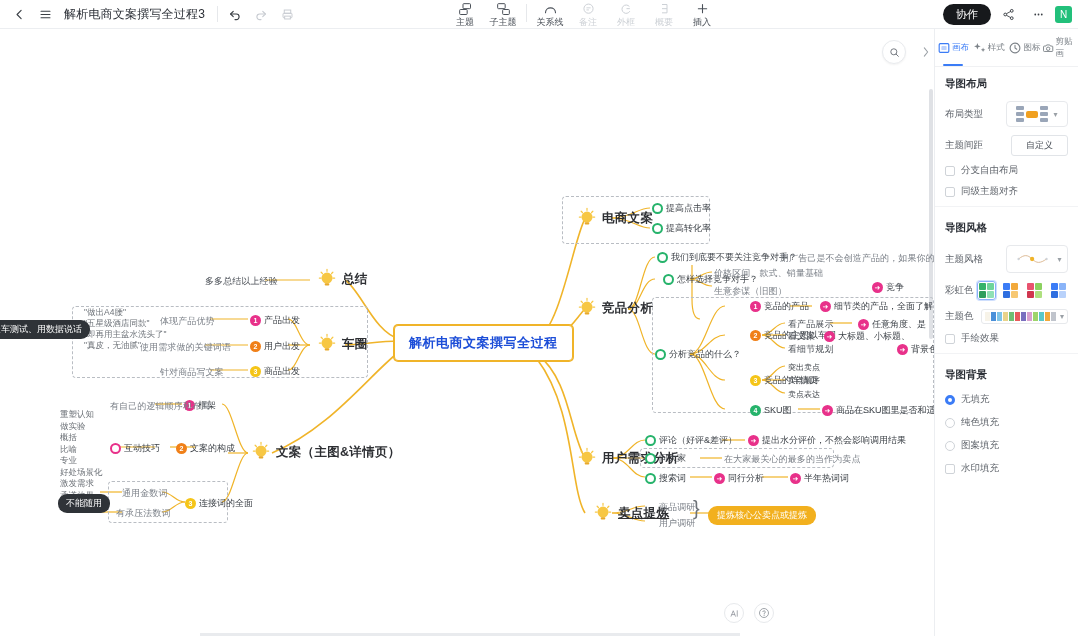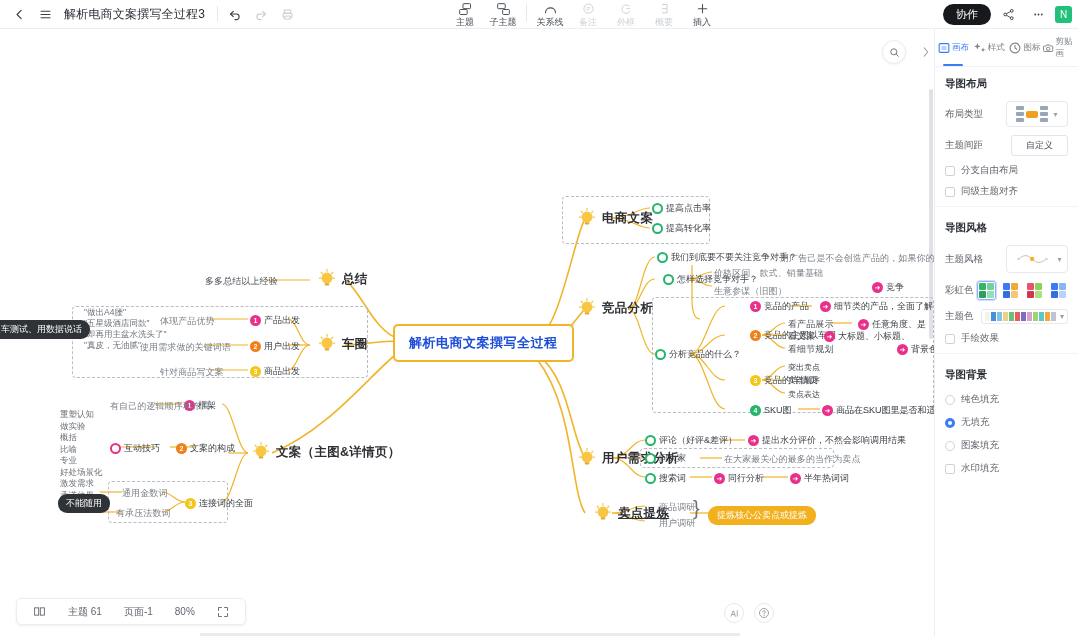--- a/index.html
+++ b/index.html
@@ -652,36 +652,20 @@
             <path d="M18.4 4.6 l-1.4 1.4"></path>
           </g>
         </svg>
       <span class="bulb-label">卖点提炼</span>
     </div>
     <div class="node sub light" style="left:659px; top:472px;">商品调研</div>
     <div class="node sub light" style="left:659px; top:488px;">用户调研</div>
     <div class="node" style="left:693px; top:468px; font-size:20px; color:#6d7278;">}</div>
     <div class="node tagyellow" style="left:708px; top:477px;">提炼核心公卖点或提炼</div>
 
-    <div class="statusbar">
-      <div class="sb-item">
-        <svg width="13" height="13" viewBox="0 0 16 16">
-            <rect x="2" y="3.5" width="5" height="9" fill="none" stroke="#60656c" stroke-width="1.1"></rect>
-            <rect x="9" y="3.5" width="5" height="9" fill="none" stroke="#60656c" stroke-width="1.1"></rect>
-          </svg>
-      </div>
-      <div class="sb-item">主题 61</div>
-      <div class="sb-item">页面-1</div>
-      <div class="sb-item">80%</div>
-      <div class="sb-item">
-        <svg width="12" height="12" viewBox="0 0 16 16">
-            <path d="M2 6 V2 h4 M14 6 V2 h-4 M2 10 v4 h4 M14 10 v4 h-4" fill="none" stroke="#60656c" stroke-width="1.2" stroke-linecap="round"></path>
-          </svg>
-      </div>
-    </div>
 
     <div class="br-tools">
       <div class="round-btn">
         <svg width="11" height="11" viewBox="0 0 16 16">
             <path d="M3 12 L6.2 4 L9.4 12 M4.2 9.6 h4" fill="none" stroke="#8b9097" stroke-width="1.1" stroke-linecap="round"></path>
             <path d="M12 4 v8" stroke="#8b9097" stroke-width="1.1" stroke-linecap="round"></path>
           </svg>
       </div>
       <div class="round-btn">
         <svg width="12" height="12" viewBox="0 0 16 16">
@@ -821,26 +805,26 @@
     </div>
     <div class="chk">
       <span class="chkbox"></span>
       <span class="chk-label">手绘效果</span>
     </div>
 
     <div class="divider"></div>
 
     <div class="sec-title">导图背景</div>
     <div class="radio-row">
+      <span class="radio on"></span>
+      <span class="chk-label">无填充</span>
+    </div>
+    <div class="radio-row">
       <span class="radio"></span>
       <span class="chk-label">纯色填充</span>
-    </div>
-    <div class="radio-row">
-      <span class="radio on"></span>
-      <span class="chk-label">无填充</span>
     </div>
     <div class="radio-row">
       <span class="radio"></span>
       <span class="chk-label">图案填充</span>
     </div>
     <div class="radio-row">
       <span class="chkbox"></span>
       <span class="chk-label">水印填充</span>
     </div>
   </div>

